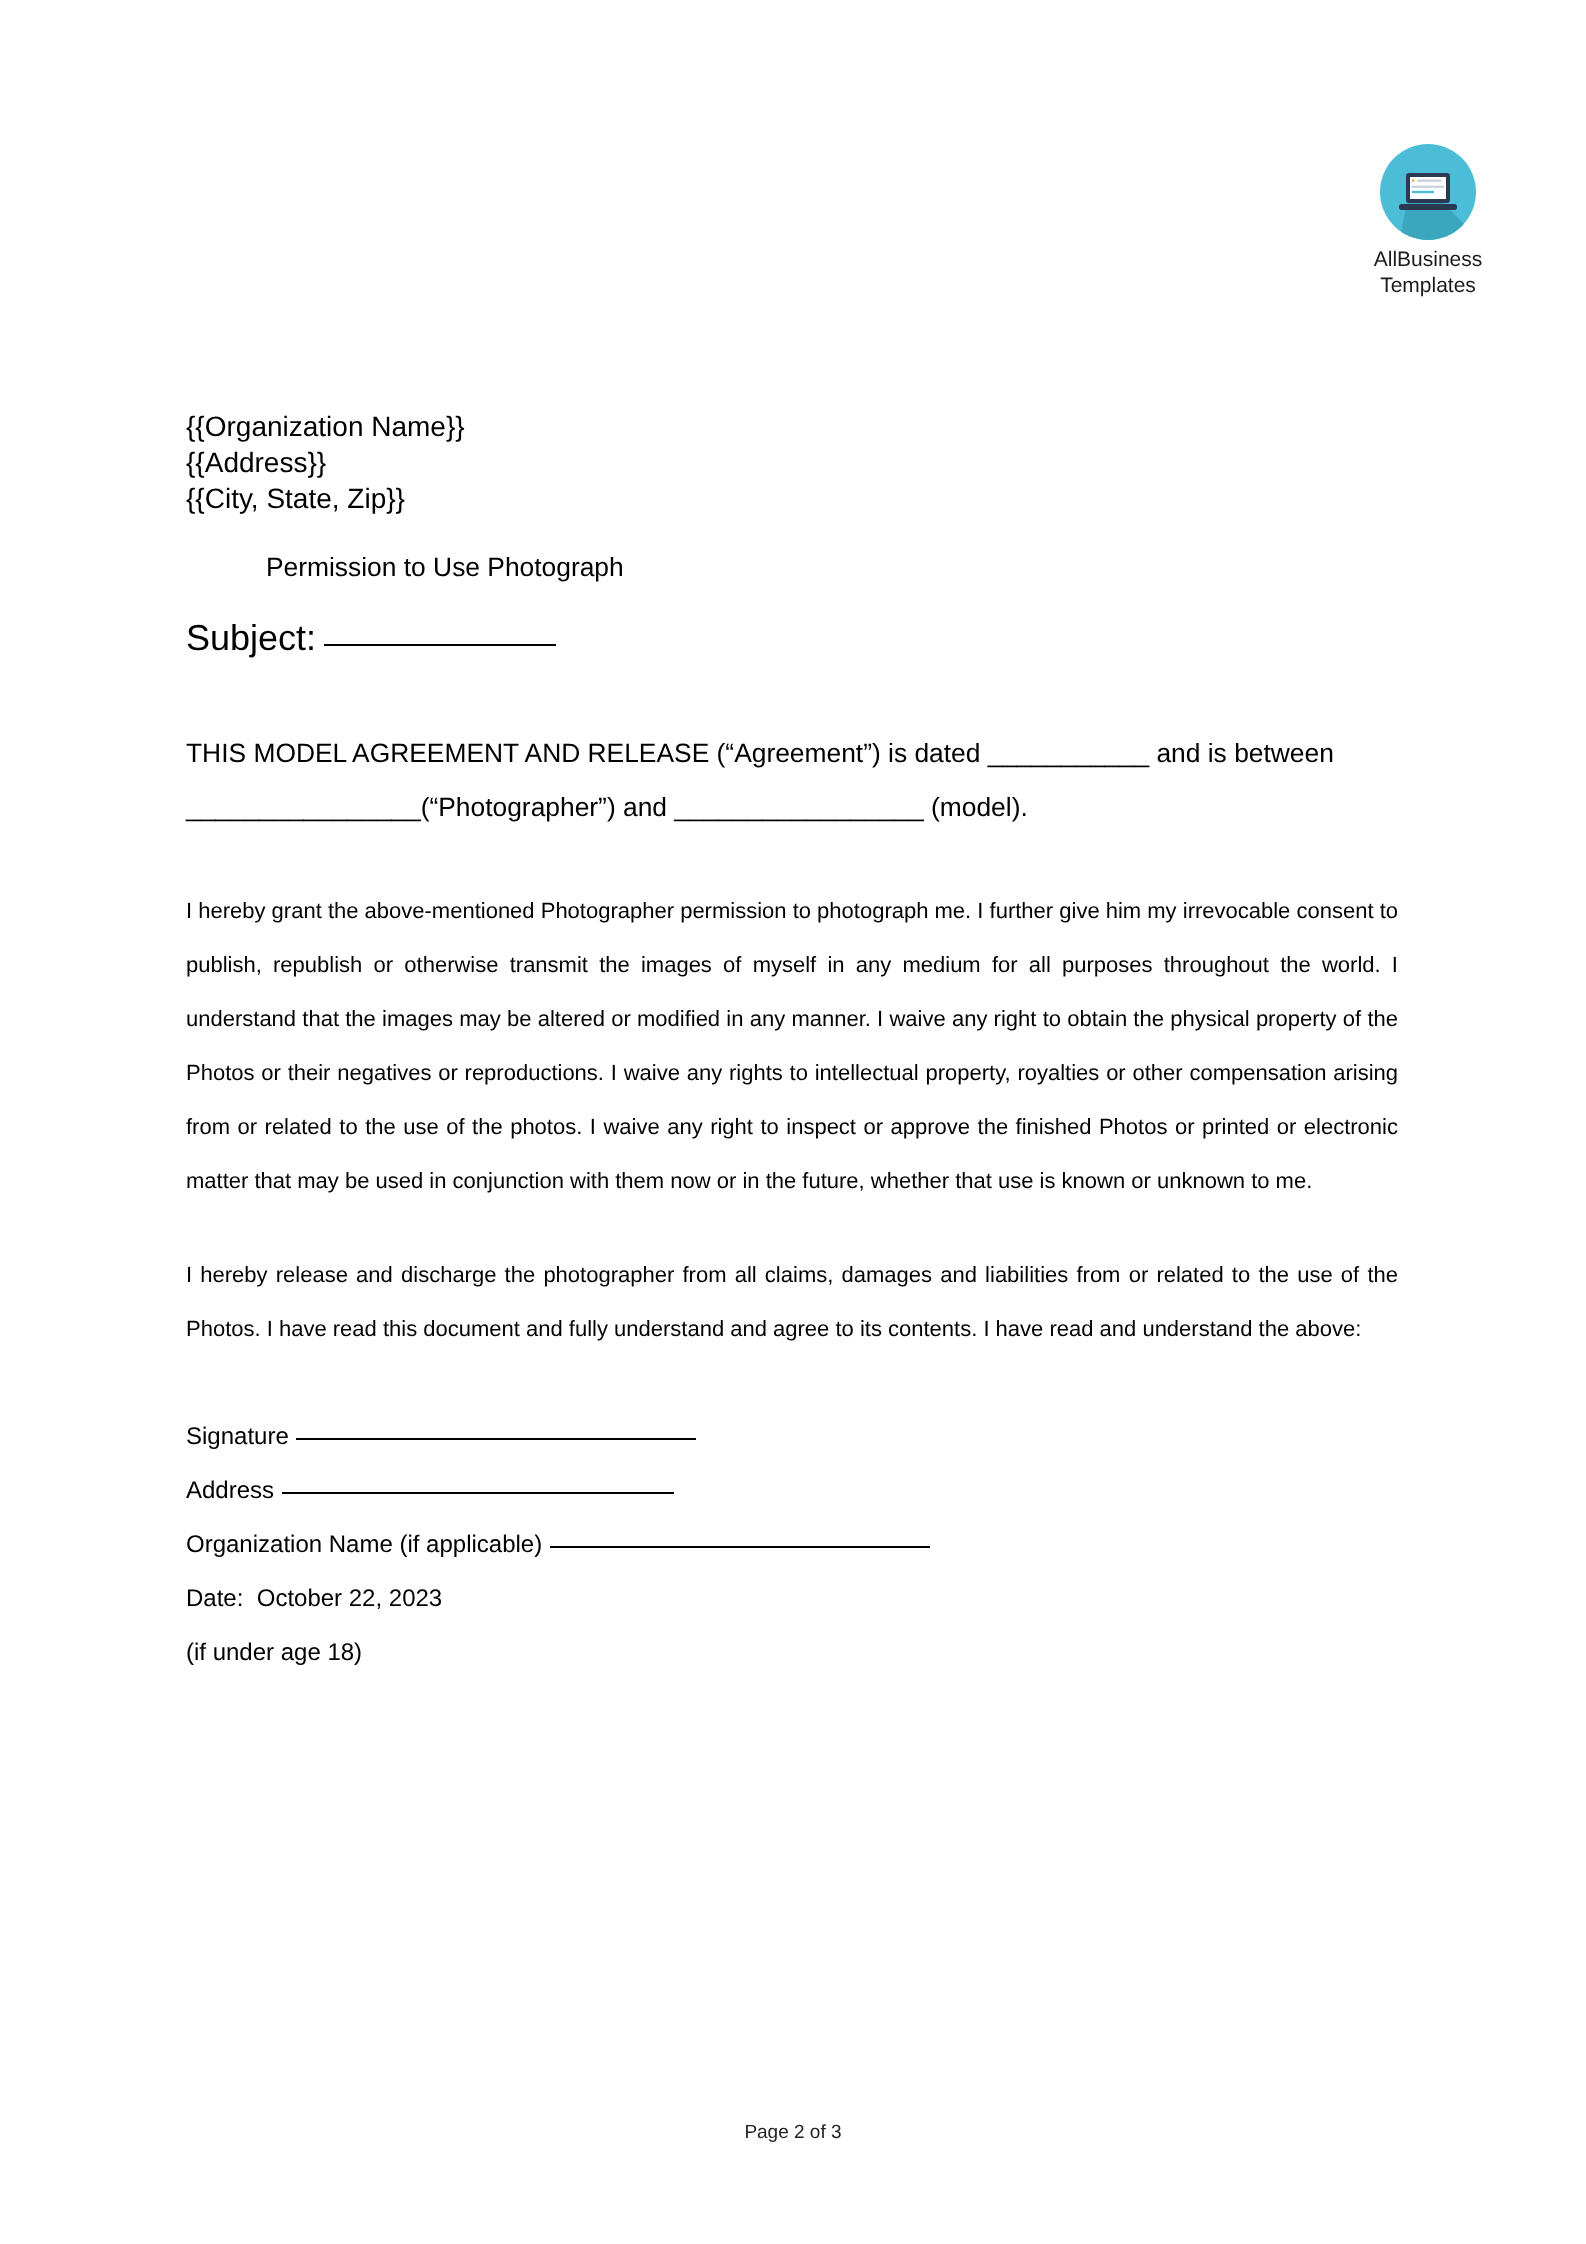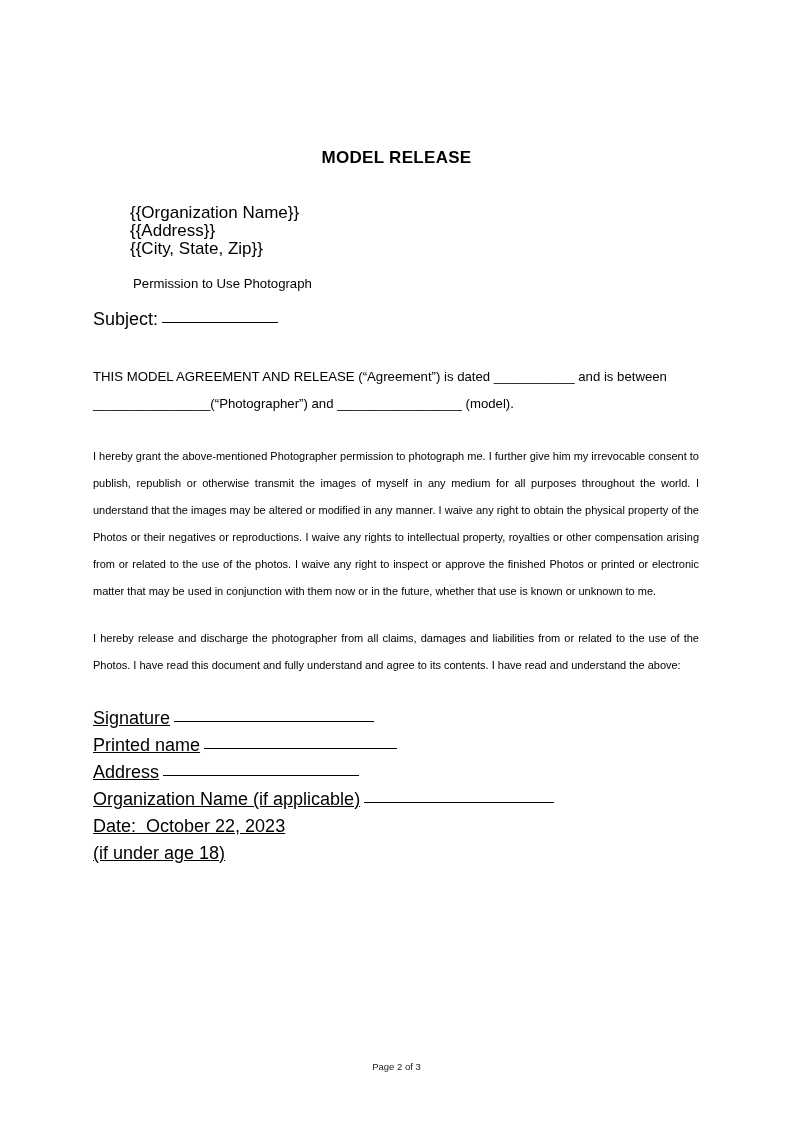--- a/index.html
+++ b/index.html
@@ -75,23 +75,22 @@
 
   
   .content {
     position: absolute;
     top: 204px;
     left: 93px;
     width: 606px;
   }
 
   .addr-line {
-    font-size: 17px;
+    font-size: 14px;
     line-height: 18px;
-    margin-left: 37px;
   }
   .spacer-12 { height: 12px; }
   .spacer-16 { height: 16px; }
   .spacer-20 { height: 20px; }
   .spacer-26 { height: 26px; }
   .spacer-30 { height: 30px; }
 
   .plain-line {
     font-size: 13.2px;
     line-height: 20px;
@@ -119,23 +118,22 @@
     text-justify: inter-word;
     margin: 0;
   }
 
   .agreement-block {
     font-size: 13.2px;
     line-height: 27px;
   }
 
   .sig-list {
-    font-size: 18px;
-    line-height: 27px;
-    text-decoration: underline;
+    font-size: 12px;
+    line-height: 27px;
   }
   .sig-row { white-space: nowrap; }
   .rule-sig { width: 200px; }
   .rule-printed { width: 193px; }
   .rule-org { width: 190px; }
   .rule-address { width: 196px; }
   .rule-guardian { width: 163px; }
 
   
   .footer {
@@ -146,22 +144,41 @@
     text-align: center;
     font-size: 9.5px;
     color: #222;
   }
 </style>
 </head>
 <body>
 
 <div class="page">
 
-
-  <div class="doc-title">MODEL RELEASE</div>
+  <div class="logo-block">
+    <div class="logo-mark">
+      <svg class="logo-shadow" viewBox="0 0 48 48">
+        <path d="M16 14 L48 46 L48 48 L10 48 Z" fill="#3aa7bf"></path>
+      </svg>
+      <svg class="logo-laptop" viewBox="0 0 30 22">
+        <rect x="4" y="1.5" width="22" height="15" rx="1.6" fill="#2b3a52"></rect>
+        <rect x="6" y="3.5" width="18" height="11" fill="#ffffff"></rect>
+        <circle cx="7.6" cy="5.3" r="0.7" fill="#e8b23a"></circle>
+        <rect x="9.6" y="4.7" width="12" height="1.3" fill="#c9d4dd"></rect>
+        <rect x="7" y="7.8" width="16" height="1.2" fill="#c9d4dd"></rect>
+        <rect x="7" y="10.4" width="11" height="1.2" fill="#4cbdd6"></rect>
+        <rect x="0.5" y="17" width="29" height="3" rx="1.4" fill="#2b3a52"></rect>
+      </svg>
+    </div>
+    <div class="logo-text">
+      <span>AllBusiness</span>
+      <span>Templates</span>
+    </div>
+  </div>
+
 
   <div class="content">
 
     <div class="addr-line">{{Organization Name}}</div>
     <div class="addr-line">{{Address}}</div>
     <div class="addr-line">{{City, State, Zip}}</div>
 
     <div class="spacer-16"></div>
 
     <div class="plain-line">Permission to Use Photograph</div>
@@ -188,23 +205,20 @@
 
     <p class="para">I hereby release and discharge the photographer from all claims, damages and liabilities from or related to the use of the Photos. I have read this document and fully understand and agree to its contents. I have read and understand the above:</p>
 
     <div class="spacer-26"></div>
 
     <div class="sig-list">
       <div class="sig-row">
         <span>Signature</span><span class="rule rule-sig"></span>
       </div>
       <div class="sig-row">
-        <span>Printed name</span><span class="rule rule-printed"></span>
-      </div>
-      <div class="sig-row">
         <span>Address</span><span class="rule rule-address"></span>
       </div>
       <div class="sig-row">
         <span>Organization Name (if applicable)</span><span class="rule rule-org"></span>
       </div>
       <div class="sig-row">
         <span>Date:</span>&nbsp;
         <span>October 22, 2023</span>
       </div>
       <div class="sig-row">(if under age 18)</div>

